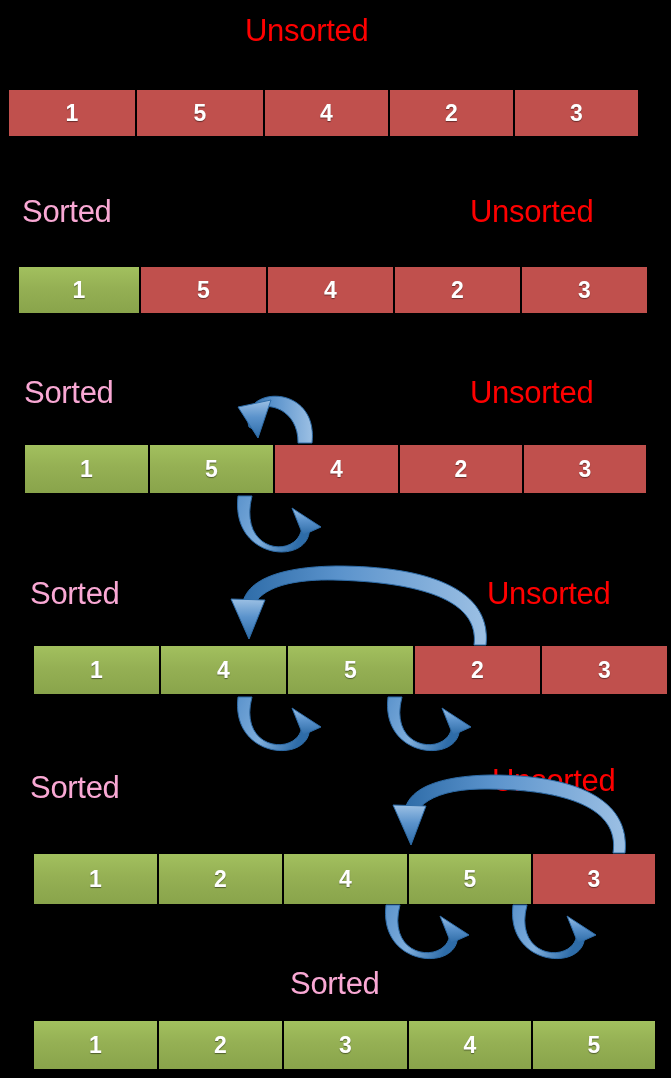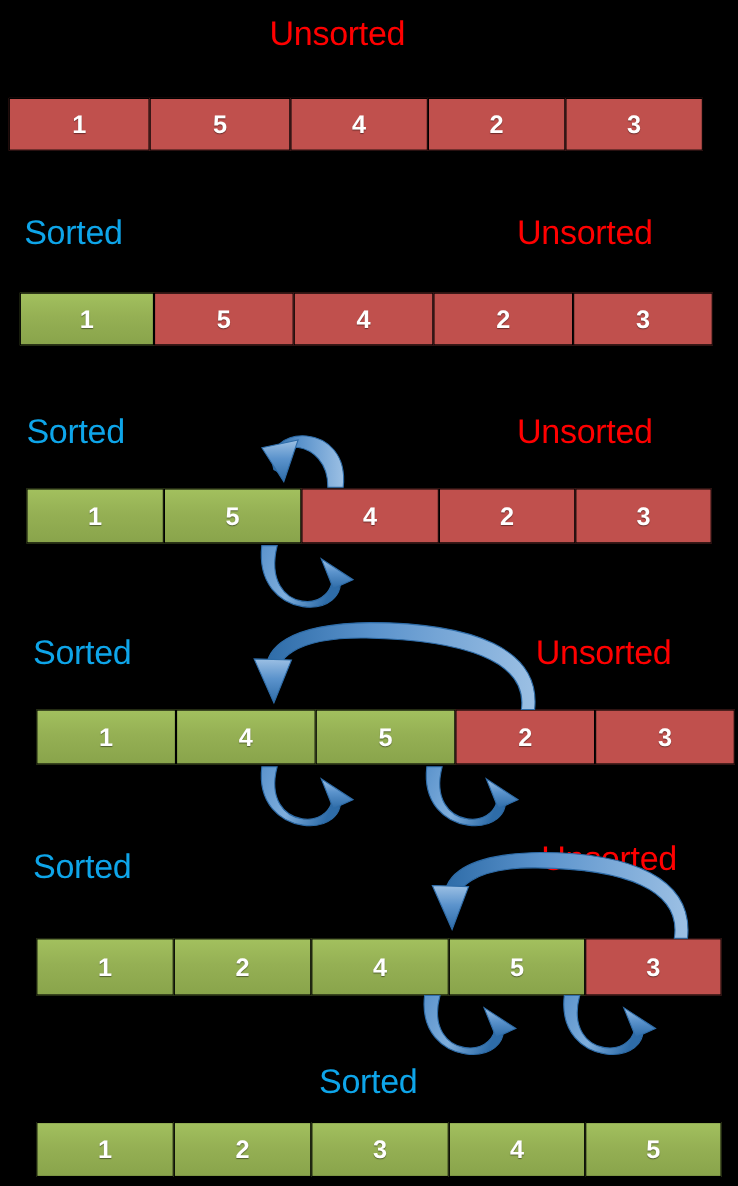--- a/index.html
+++ b/index.html
@@ -25,21 +25,21 @@
     position: absolute;
   }
   .label {
     position: absolute;
     font-size: 31px;
     font-weight: 400;
     line-height: 1;
     letter-spacing: -0.3px;
     white-space: nowrap;
   }
-  .label.sorted   { color: #0ea5e9; }
+  .label.sorted   { color: #f9a8d4; }
   .label.unsorted { color: #FF0000; }
 
   .bar {
     position: absolute;
     display: flex;
     height: 48px;
   }
   .cell {
     position: relative;
     box-sizing: border-box;

